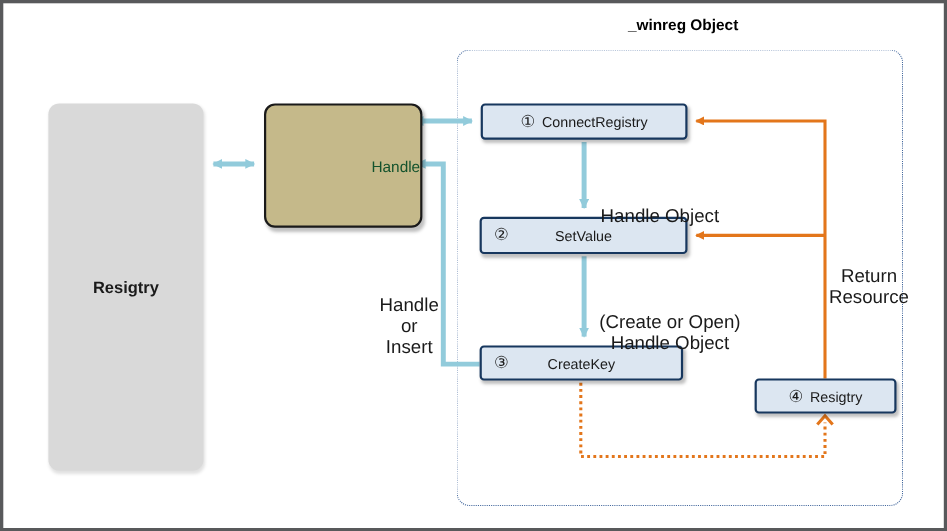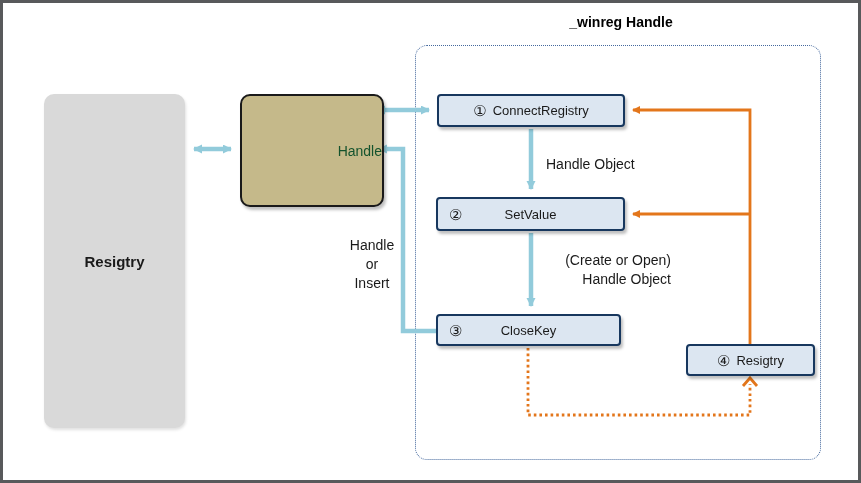--- a/index.html
+++ b/index.html
@@ -40,32 +40,32 @@
     box-shadow:2px 3px 3px rgba(0,0,0,0.25);
   }
   .step .num { font-size:15px; line-height:1; }
   .step.num-left { justify-content:center; }
   .step.num-left .num { position:absolute; left:11px; top:50%; transform:translateY(-50%); }
   .step.num-inline .num { margin-right:6px; }
   .step1 { left:434px; top:91px;  width:188px; height:33px; }
   .step2 { left:433px; top:194px; width:189px; height:34px; }
   .step3 { left:433px; top:311px; width:185px; height:32px; }
   .step4 { left:683px; top:341px; width:129px; height:32px; }
-  .ann { font-size:14px; color:#1a1a1a; line-height:19px; }
+  .ann { font-size:17px; color:#1a1a1a; line-height:19px;margin-top:32px; }
   .ann-handle-object { left:543px; top:152px; width:120px; }
-  .ann-create-open   { left:508px; top:248px; width:160px; text-align:right; }
+  .ann-create-open   { left:526px; top:248px; width:160px; text-align:center; }
   .ann-insert        { left:329px; top:233px; width:80px;  text-align:center; }
   .ann-return        { left:750px; top:206px; width:74px;  text-align:center; }
 </style>
 </head>
 <body>
 
 <div class="frame">
 
-  <div class="abs title">_winreg Handle</div>
+  <div class="abs title">_winreg Object</div>
 
   <div class="abs container-box"></div>
 
   <svg class="abs arrows" width="861" height="483" viewBox="0 0 861 483">
     <defs>
       <marker id="mb" markerUnits="userSpaceOnUse" markerWidth="10" markerHeight="10" refX="8" refY="4.5" orient="auto-start-reverse">
         <path d="M0,0 L9,4.5 L0,9 Z" style="fill:var(--arrow-blue,#92cbdb)"></path>
       </marker>
       <marker id="mo" markerUnits="userSpaceOnUse" markerWidth="9" markerHeight="9" refX="7" refY="4" orient="auto-start-reverse">
         <path d="M0,0 L8,4 L0,8 Z" style="fill:var(--arrow-orange,#e3761b)"></path>
@@ -103,21 +103,21 @@
     <span class="lbl">ConnectRegistry</span>
   </div>
 
   <div class="abs step step2 num-left">
     <span class="num">②</span>
     <span class="lbl">SetValue</span>
   </div>
 
   <div class="abs step step3 num-left">
     <span class="num">③</span>
-    <span class="lbl">CloseKey</span>
+    <span class="lbl">CreateKey</span>
   </div>
 
   <div class="abs step step4 num-inline">
     <span class="num">④</span>
     <span class="lbl">Resigtry</span>
   </div>
 
   <div class="abs ann ann-handle-object">
     <span>Handle Object</span>
   </div>
@@ -126,14 +126,18 @@
     <div>(Create or Open)</div>
     <div>Handle Object</div>
   </div>
 
   <div class="abs ann ann-insert">
     <div>Handle</div>
     <div>or</div>
     <div>Insert</div>
   </div>
 
+  <div class="abs ann ann-return">
+    <div>Return</div>
+    <div>Resource</div>
+  </div>
 
 </div>
 
 </body></html>

